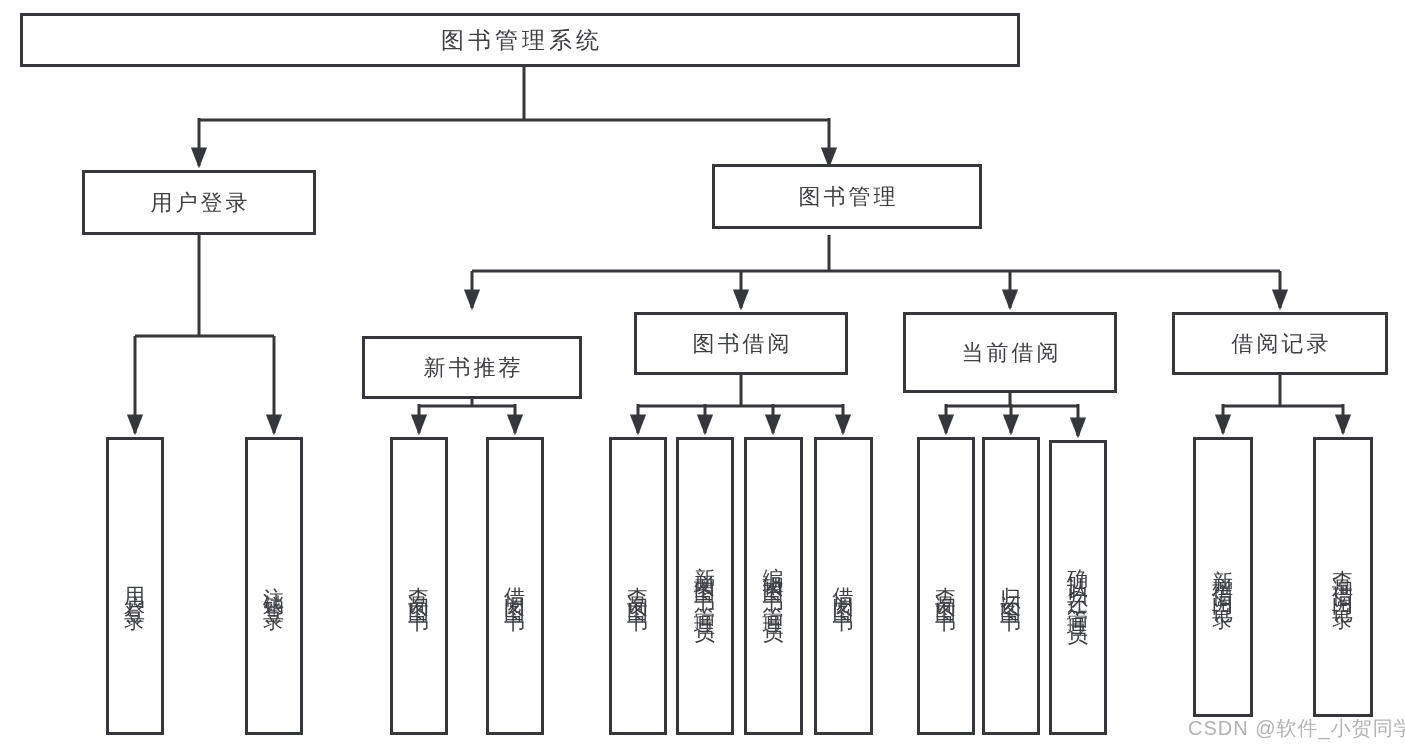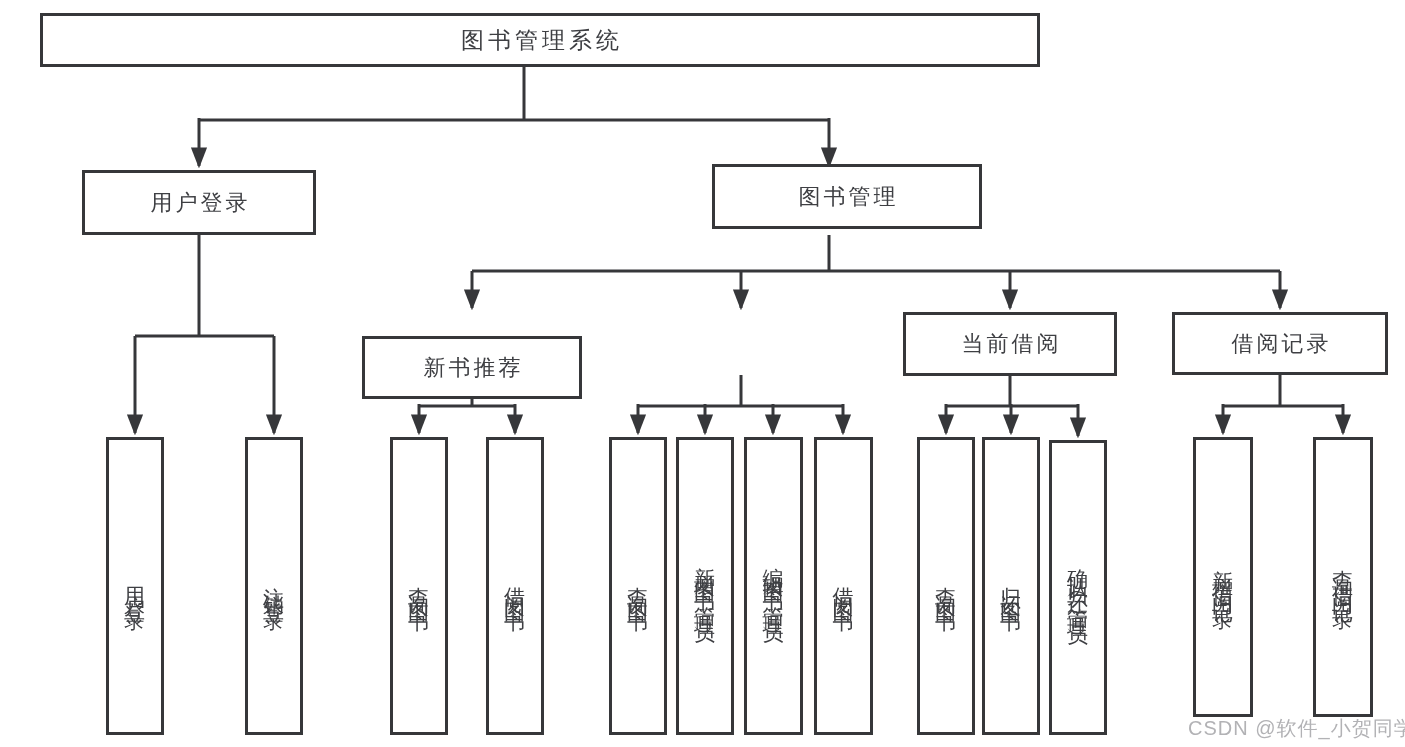--- a/index.html
+++ b/index.html
@@ -83,27 +83,28 @@
     <path class="ln" marker-end="url(#arw)" d="M843 404 V433"></path>
 
     <path class="ln" marker-end="url(#arw)" d="M946 404 V433"></path>
     <path class="ln" marker-end="url(#arw)" d="M1011 404 V433"></path>
     <path class="ln" marker-end="url(#arw)" d="M1078 404 V436"></path>
 
     <path class="ln" marker-end="url(#arw)" d="M1223 404 V433"></path>
     <path class="ln" marker-end="url(#arw)" d="M1343 404 V433"></path>
   </svg>
 
-  <div class="node h root" style="left:20px;top:13px;width:1000px;height:54px;margin-left:20px;">图书管理系统</div>
+  <div class="node h root" style="left:20px;top:13px;width:1000px;height:54px;">图书管理系统</div>
 
   <div class="node h" style="left:82px;top:170px;width:234px;height:65px;">用户登录</div>
   <div class="node h" style="left:712px;top:164px;width:270px;height:65px;">图书管理</div>
 
   <div class="node h" style="left:362px;top:312px;width:220px;height:63px;margin-top:24px;">新书推荐</div>
-  <div class="node h" style="left:903px;top:312px;width:214px;height:64px;">当前借阅</div>
+  <div class="node h" style="left:634px;top:312px;width:214px;height:63px;">图书借阅</div>
+  <div class="node h" style="left:903px;top:312px;width:214px;height:81px;">当前借阅</div>
   <div class="node h" style="left:1172px;top:312px;width:216px;height:63px;">借阅记录</div>
 
   <div class="node v" style="left:106px;top:437px;width:58px;height:298px;">用户登录</div>
   <div class="node v" style="left:245px;top:437px;width:58px;height:298px;">注销登录</div>
 
   <div class="node v" style="left:390px;top:437px;width:58px;height:298px;">查询图书</div>
   <div class="node v" style="left:486px;top:437px;width:58px;height:298px;">借阅图书</div>
 
   <div class="node v" style="left:609px;top:437px;width:58px;height:298px;">查询图书</div>
   <div class="node v" style="left:676px;top:437px;width:58px;height:298px;">新增图书（管理员）</div>

